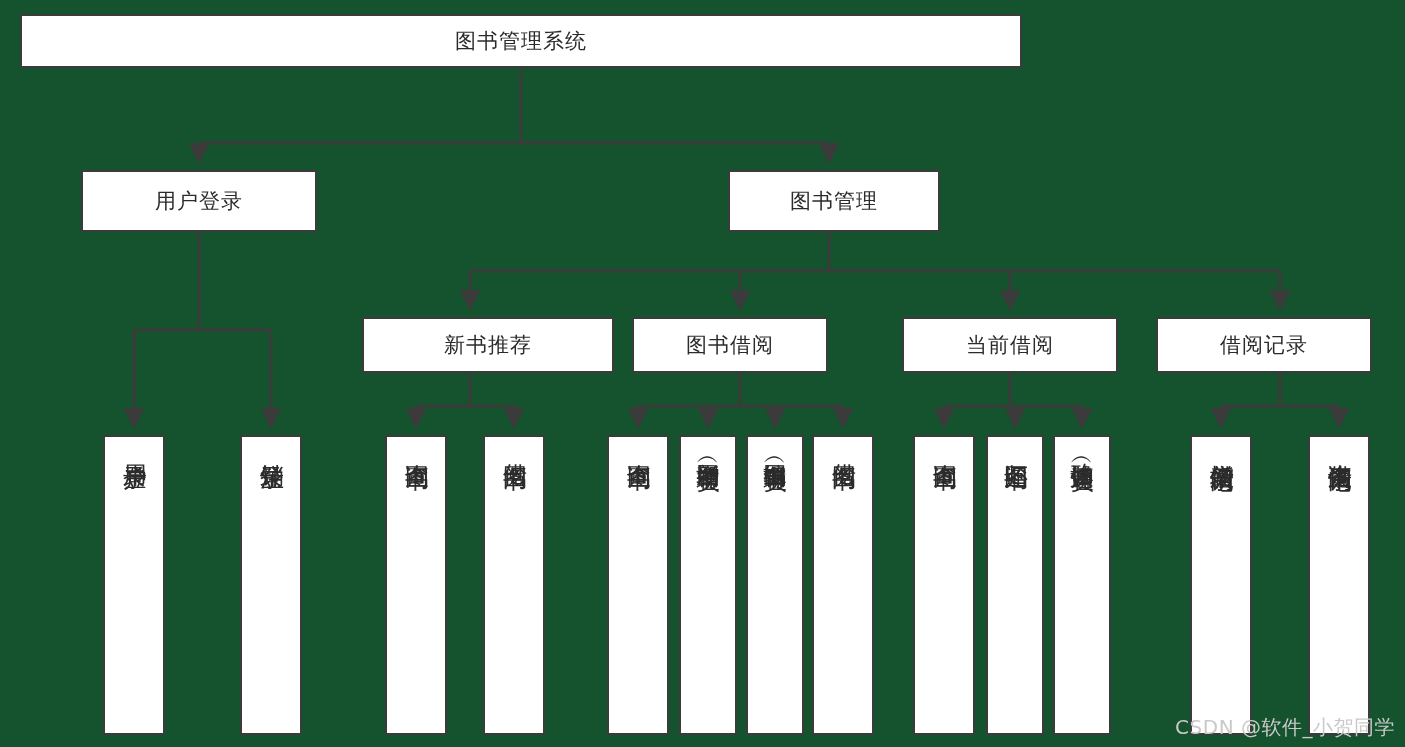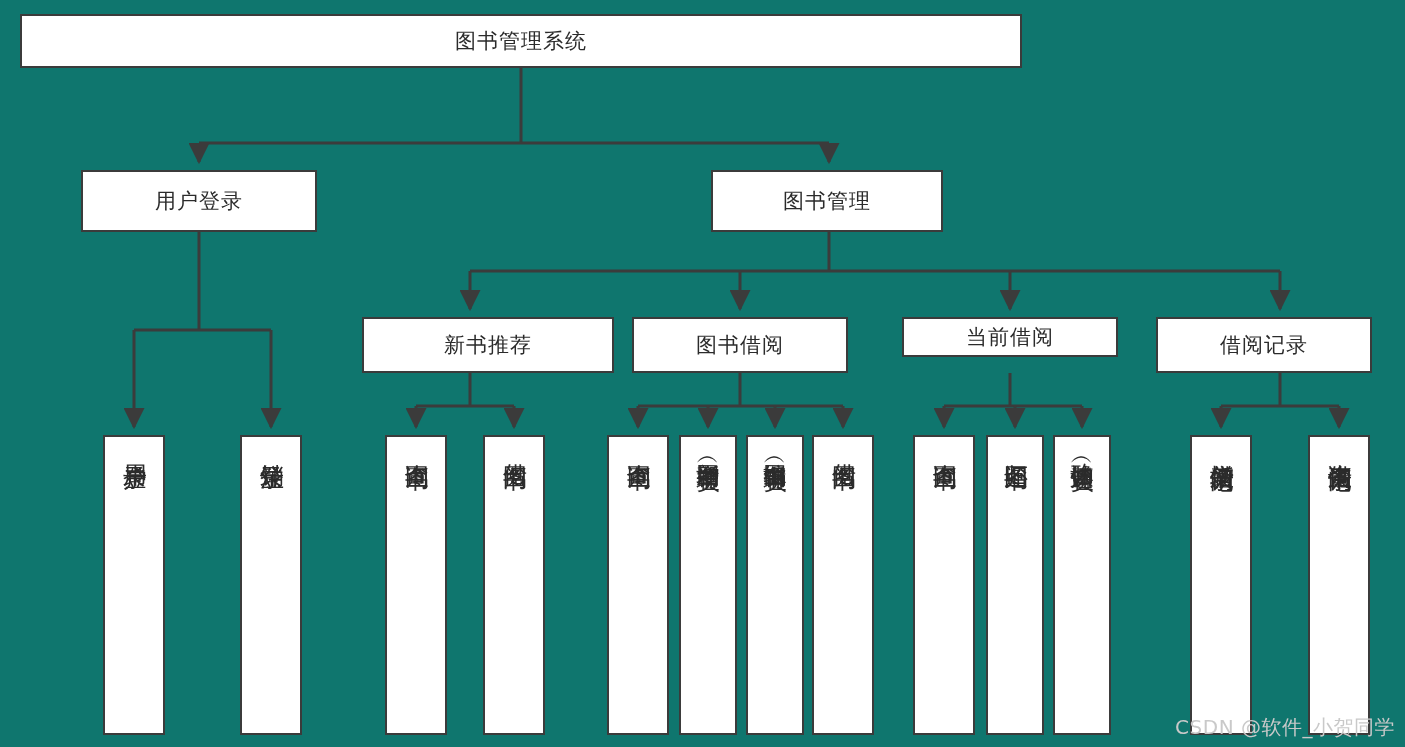--- a/index.html
+++ b/index.html
@@ -8,21 +8,21 @@
     padding: 0;
     background: #ffffff;
   }
   body {
     font-family: "DejaVu Sans", "Liberation Sans", sans-serif;
   }
   #canvas {
     position: relative;
     width: 1405px;
     height: 747px;
-    background: #0f766e;
+    background: #14532d;
     overflow: hidden;
   }
   #wires {
     position: absolute;
     left: 0;
     top: 0;
     width: 1405px;
     height: 747px;
     pointer-events: none;
   }
@@ -127,31 +127,31 @@
     </g>
   </svg>
 
   <div class="node h" style="left: 20px; top: 14px; width: 1002px; height: 54px;">
     <span class="htext">图书管理系统</span>
   </div>
 
   <div class="node h" style="left: 81px; top: 170px; width: 236px; height: 62px;">
     <span class="htext">用户登录</span>
   </div>
-  <div class="node h" style="left: 711px; top: 170px; width: 232px; height: 62px;">
+  <div class="node h" style="left: 728px; top: 170px; width: 212px; height: 62px;">
     <span class="htext">图书管理</span>
   </div>
 
   <div class="node h" style="left: 362px; top: 317px; width: 252px; height: 56px;">
     <span class="htext">新书推荐</span>
   </div>
-  <div class="node h" style="left: 632px; top: 317px; width: 216px; height: 56px;">
+  <div class="node h" style="left: 632px; top: 317px; width: 196px; height: 56px;">
     <span class="htext">图书借阅</span>
   </div>
-  <div class="node h" style="left: 902px; top: 317px; width: 216px; height: 40px;">
+  <div class="node h" style="left: 902px; top: 317px; width: 216px; height: 56px;">
     <span class="htext">当前借阅</span>
   </div>
   <div class="node h" style="left: 1156px; top: 317px; width: 216px; height: 56px;">
     <span class="htext">借阅记录</span>
   </div>
 
   <div class="node v" style="left: 103px; top: 435px; width: 62px; height: 300px;">
     <span class="vtext">用户登录</span>
   </div>
   <div class="node v" style="left: 240px; top: 435px; width: 62px; height: 300px;">

